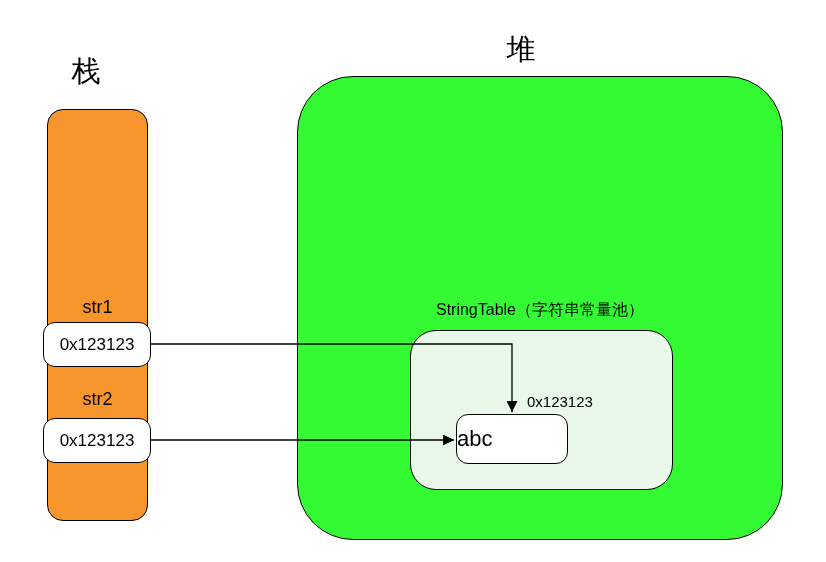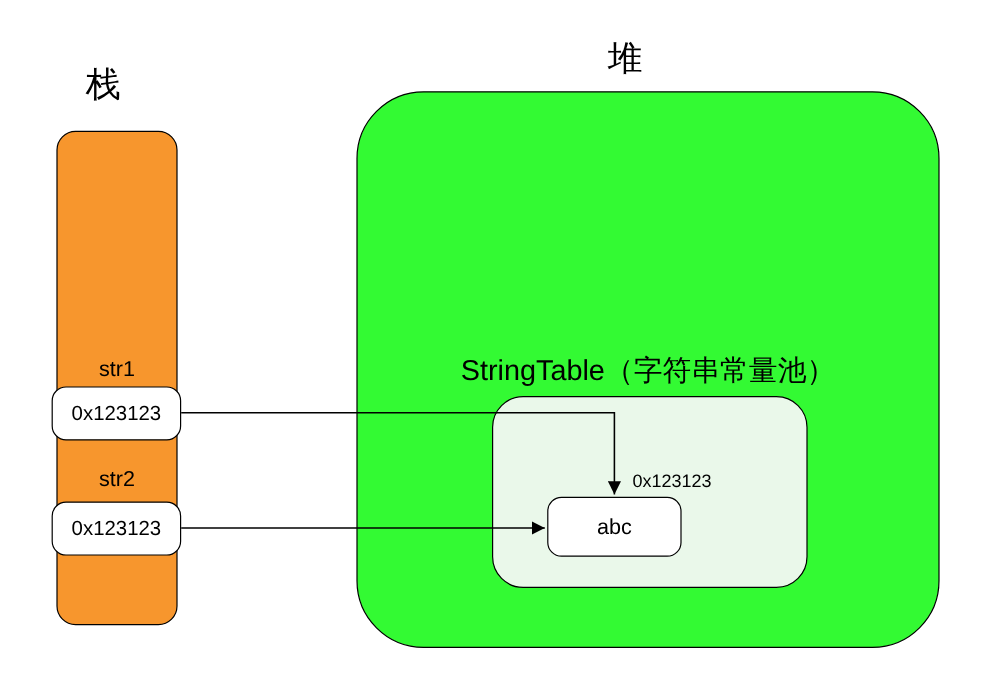--- a/index.html
+++ b/index.html
@@ -76,21 +76,21 @@
     background: #33fa33;
     border: 1.3px solid #000000;
     border-radius: 56px;
     box-sizing: border-box;
   }
   .stringtable-title {
     position: absolute;
     left: 340px; top: 296px;
     width: 400px;
     text-align: center;
-    font-size: 24px;
+    font-size: 16px;
     line-height: 27px;
     color: #000000;
     white-space: nowrap;
   }
   .pool-rect {
     position: absolute;
     left: 410px; top: 330px;
     width: 263px; height: 160px;
     background: #eaf8ea;
     border: 1.3px solid #000000;
@@ -100,22 +100,21 @@
   .entry-box {
     position: absolute;
     left: 456px; top: 414px;
     width: 112px; height: 50px;
     background: #ffffff;
     border: 1.3px solid #000000;
     border-radius: 12px;
     box-sizing: border-box;
     display: flex;
     align-items: center;
-    justify-content: center;
-    font-size: 18px;
+    font-size: 22px;
     color: #000000;
   }
   .entry-addr {
     position: absolute;
     left: 527px; top: 393px;
     font-size: 15px;
     color: #000000;
     white-space: nowrap;
   }
 

